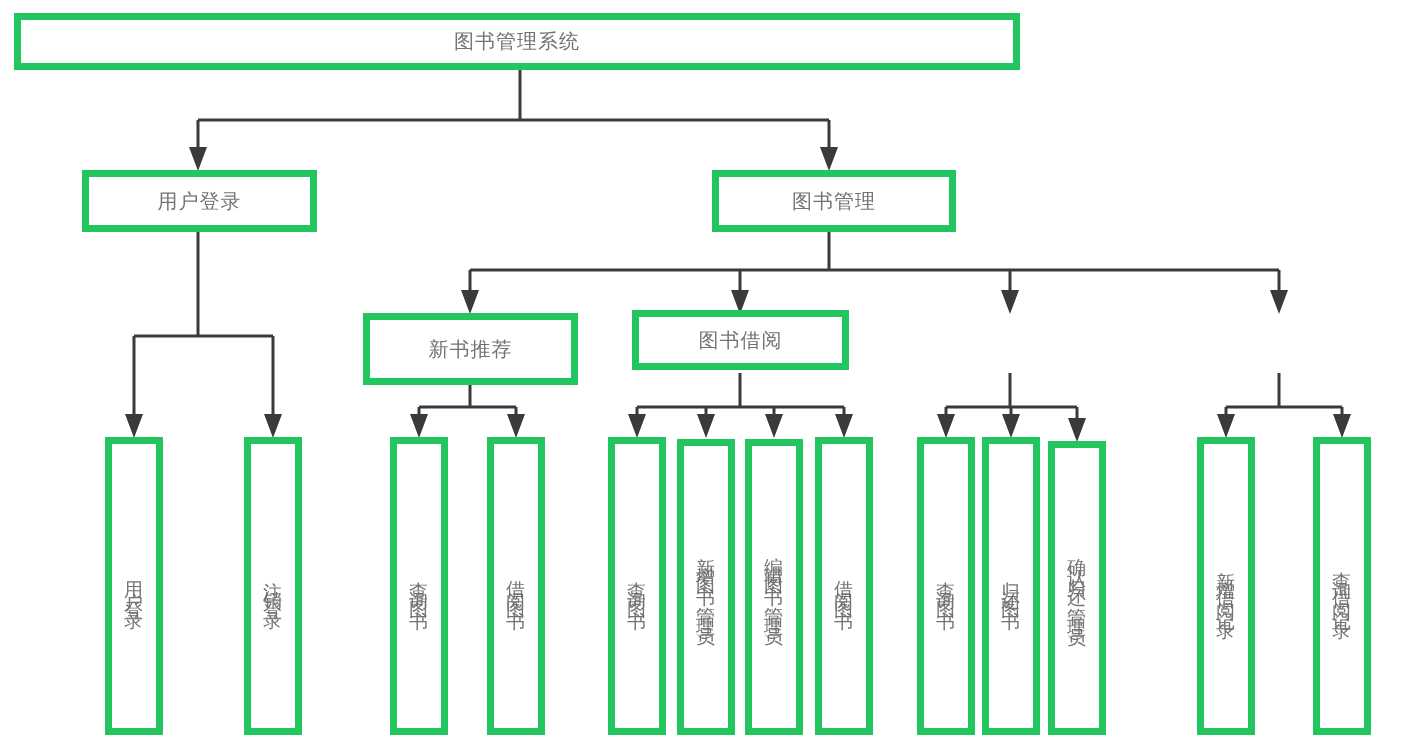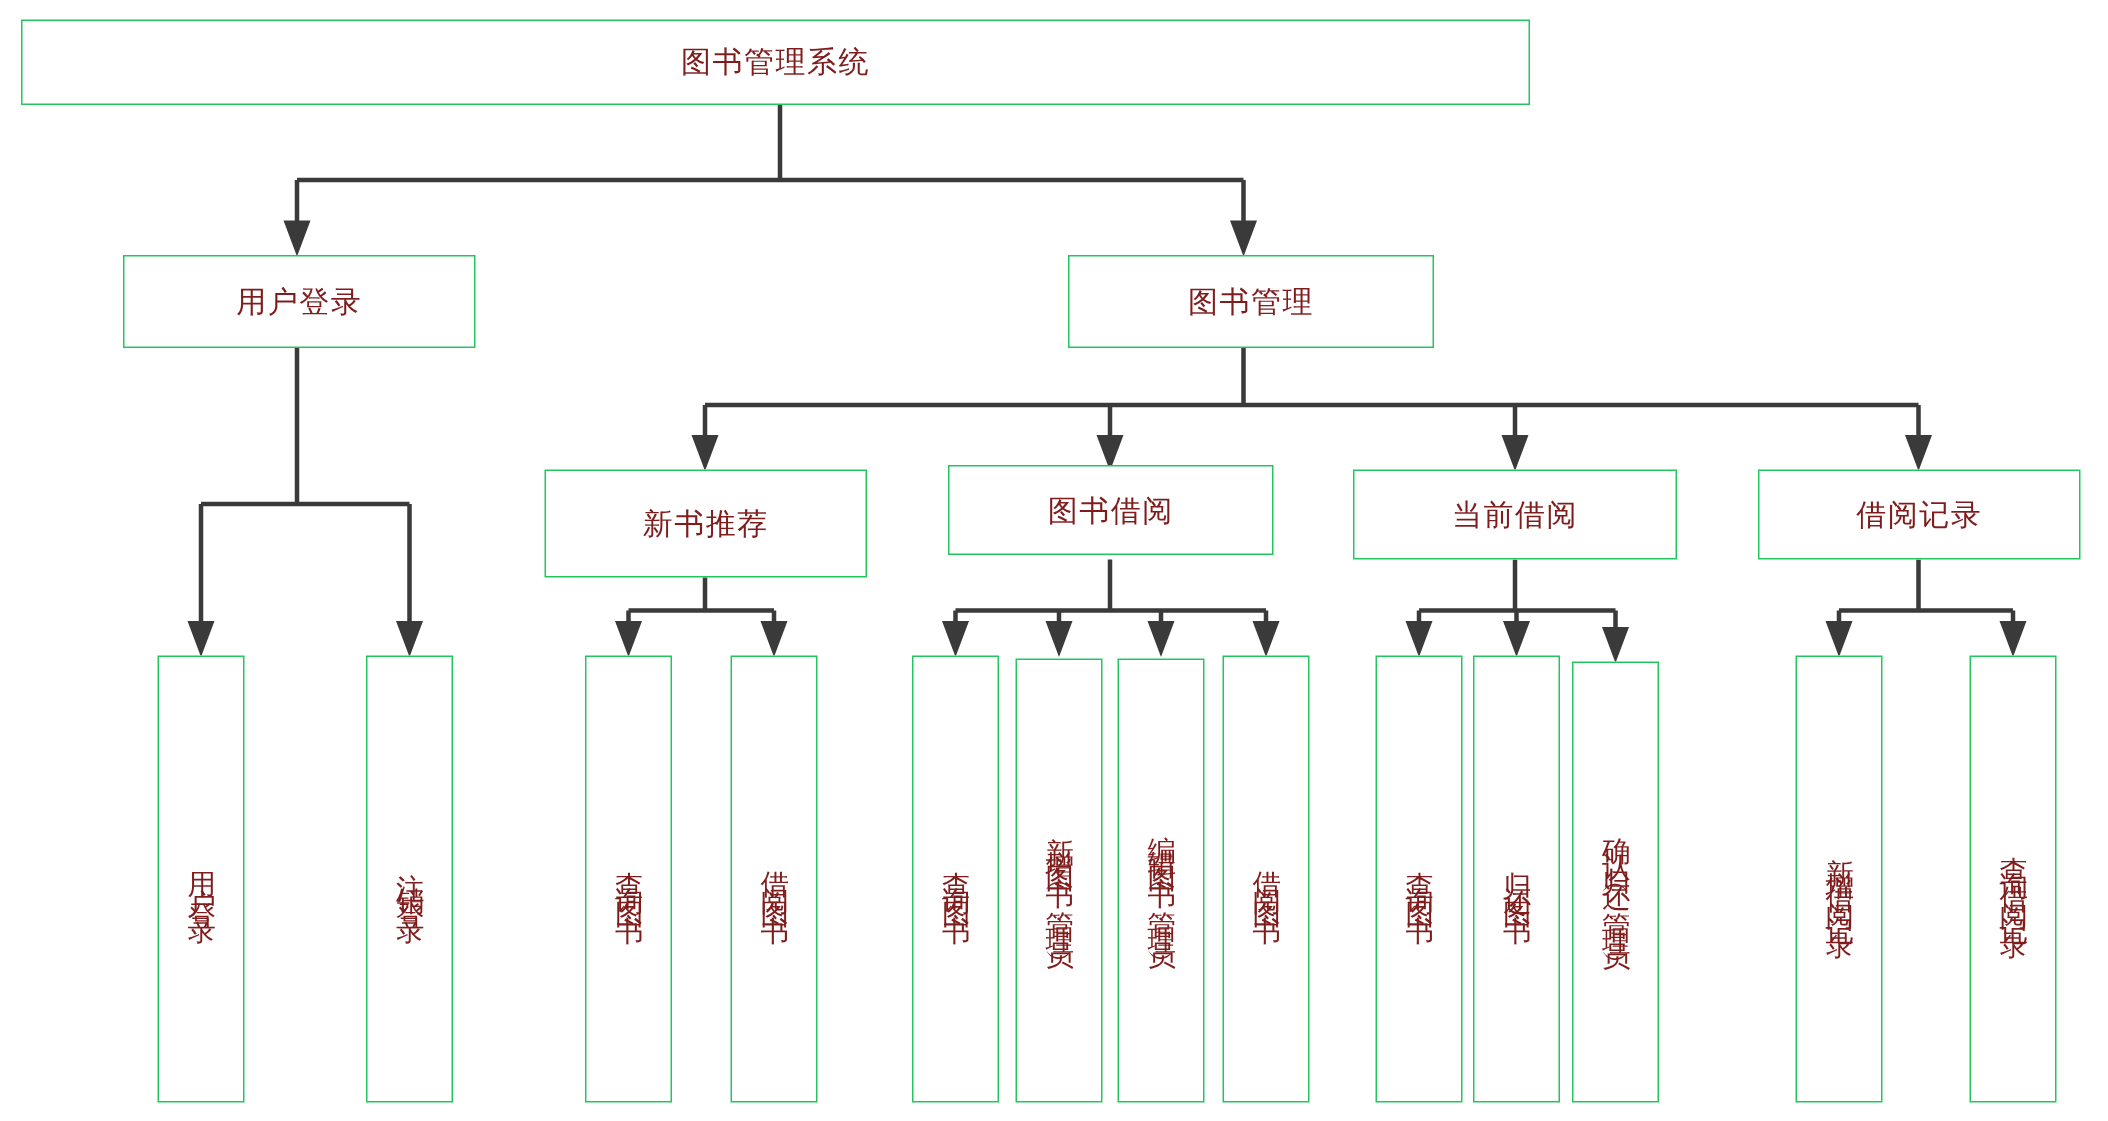--- a/index.html
+++ b/index.html
@@ -13,26 +13,26 @@
   }
   .connectors {
     position: absolute;
     left: 0; top: 0;
     width: 1405px; height: 747px;
     z-index: 1;
   }
   .node {
     position: absolute;
     box-sizing: border-box;
-    border: 1px solid #22c55e;
+    border: 7px solid #22c55e;
     background: #ffffff;
     display: flex;
     align-items: center;
     justify-content: center;
-    color: #7f1d1d;
+    color: #737373;
     z-index: 2;
   }
   .h-node { font-size: 20px; letter-spacing: 1px; }
   .root-node { font-size: 20px; letter-spacing: 1px; }
   .v-node .v-label {
     writing-mode: vertical-rl;
     text-orientation: mixed;
     font-size: 19px;
     letter-spacing: 10px;
     line-height: 1;
@@ -101,22 +101,20 @@
     </g>
   </svg>
 
   <div class="node root-node" style="left:14px; top:13px; width:1006px; height:57px;">图书管理系统</div>
 
   <div class="node h-node" style="left:82px; top:170px; width:235px; height:62px;">用户登录</div>
   <div class="node h-node" style="left:712px; top:170px; width:244px; height:62px;">图书管理</div>
 
   <div class="node h-node" style="left:363px; top:313px; width:215px; height:72px;">新书推荐</div>
   <div class="node h-node" style="left:632px; top:310px; width:217px; height:60px;">图书借阅</div>
-  <div class="node h-node" style="left:902px; top:313px; width:216px; height:60px;">当前借阅</div>
-  <div class="node h-node" style="left:1172px; top:313px; width:215px; height:60px;">借阅记录</div>
 
   <div class="node v-node" style="left:105px; top:437px; width:58px; height:298px;">
     <span class="v-label">用户登录</span>
   </div>
   <div class="node v-node" style="left:244px; top:437px; width:58px; height:298px;">
     <span class="v-label">注销登录</span>
   </div>
 
   <div class="node v-node" style="left:390px; top:437px; width:58px; height:298px;">
     <span class="v-label">查询图书</span>

